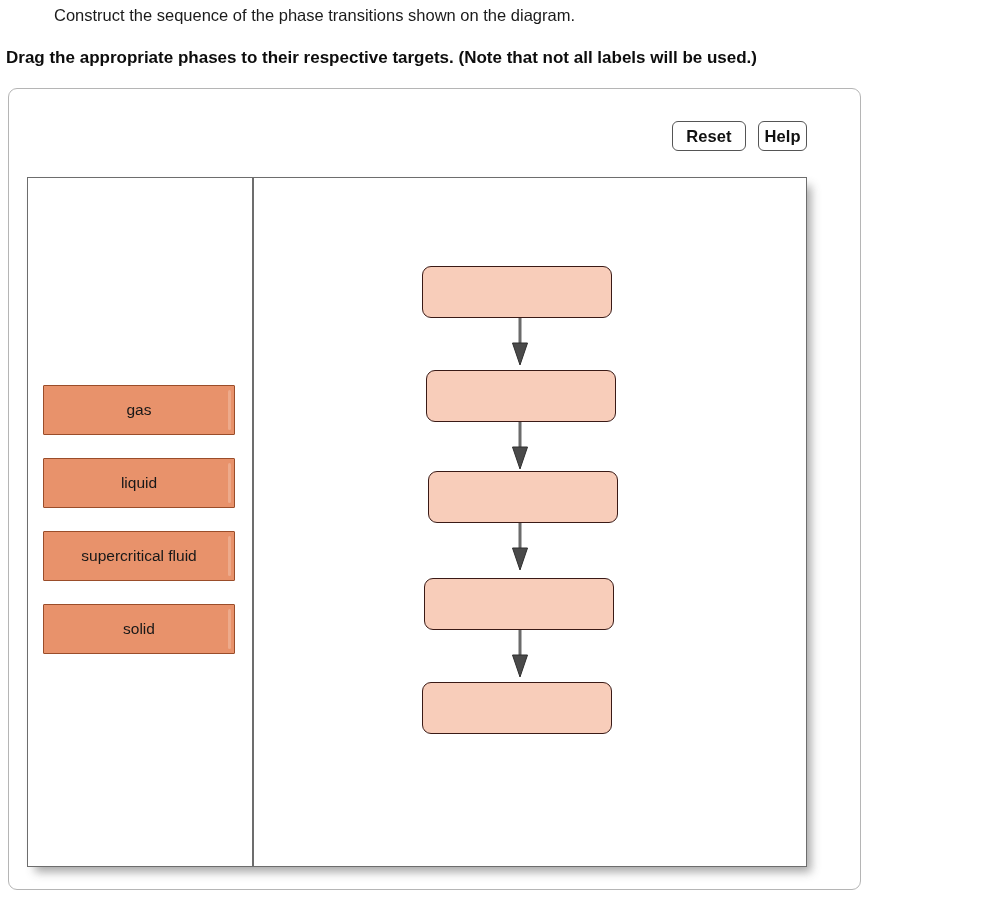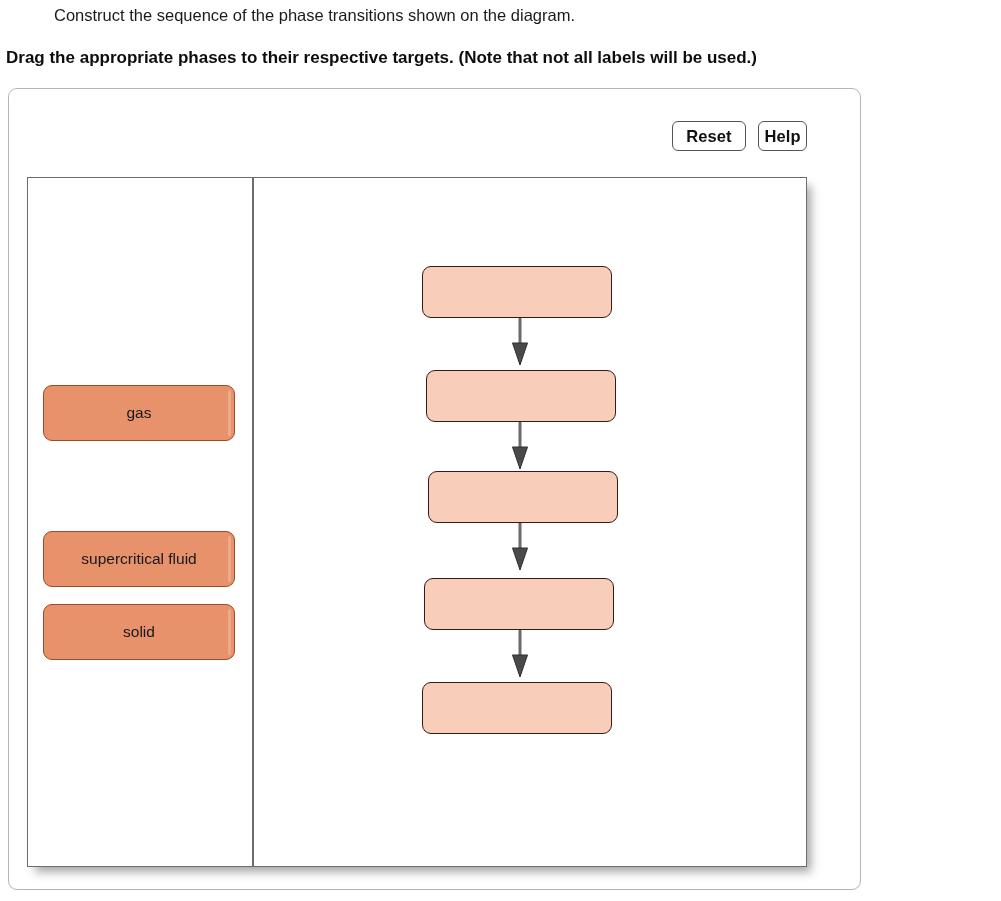--- a/index.html
+++ b/index.html
@@ -107,24 +107,24 @@
     position: absolute;
     left: 0;
     top: 0;
     width: 224px;
     height: 100%;
   }
   .phase-label {
     position: absolute;
     left: 15px;
     width: 192px;
-    height: 56px;
+    height: 50px;
     background: #e8926b;
     border: 1.4px solid #9a4d2a;
-    border-radius: 9px;
+    border-radius: 1px;
     display: flex;
     align-items: center;
     justify-content: center;
     font-size: 15.5px;
     color: #181818;
     box-sizing: border-box;
     cursor: move;
     user-select: none;
   }
   .phase-label::after {
@@ -192,20 +192,23 @@
   </div>
 
   <div id="work-area">
 
     <div id="work-divider"></div>
 
     <div id="label-bank">
       <div class="phase-label" id="phase-label-0">
         <span>gas</span>
       </div>
+      <div class="phase-label" id="phase-label-1">
+        <span>liquid</span>
+      </div>
       <div class="phase-label" id="phase-label-2">
         <span>supercritical fluid</span>
       </div>
       <div class="phase-label" id="phase-label-3">
         <span>solid</span>
       </div>
     </div>
 
     <div id="flow-diagram">
 

